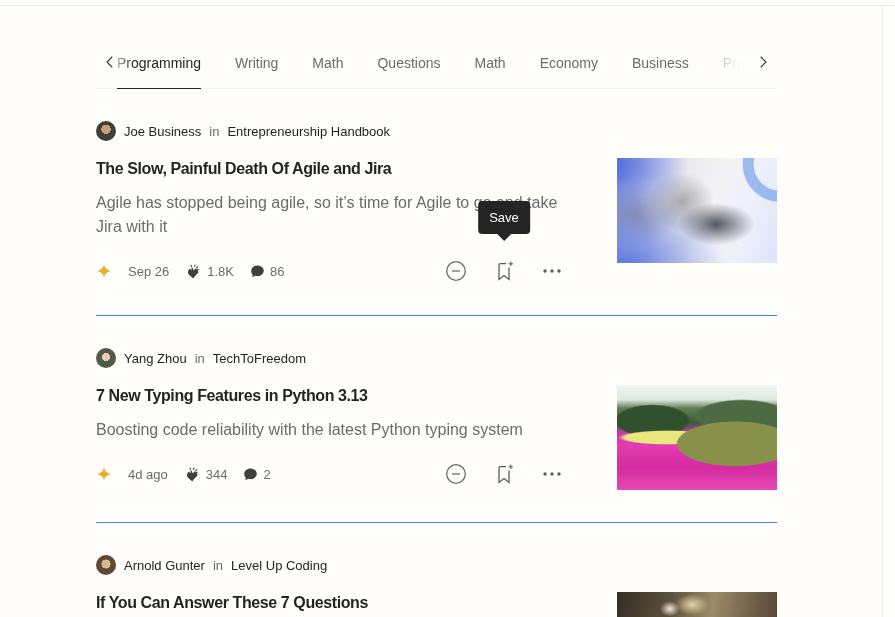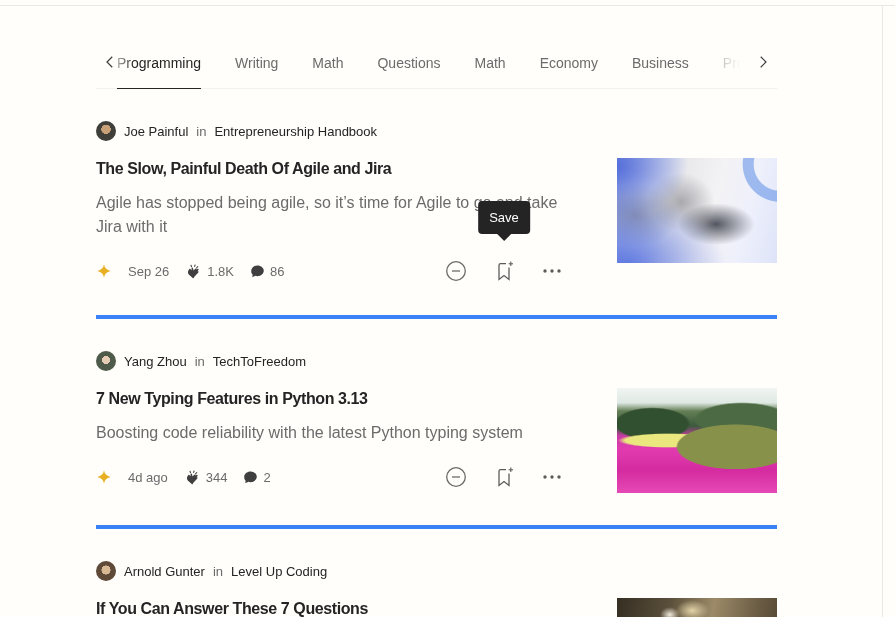--- a/index.html
+++ b/index.html
@@ -21,21 +21,21 @@
     background:linear-gradient(to right,#fffefb 30%,rgba(255,254,251,0)); }
   .fade-right { position:absolute; right:0; top:26px; bottom:1px; width:86px; z-index:2;
     background:linear-gradient(to left,#fffefb 42%,rgba(255,254,251,0)); }
   .nav-chevron { position:absolute; z-index:3; top:46px; width:20px; height:20px; cursor:pointer;
     display:flex; align-items:center; justify-content:center; }
   .nav-chevron.left { left:4px; }
   .nav-chevron.right { right:4px; }
 
   
   .article { display:flex; justify-content:space-between; padding:32px 0; }
-  .feed .article + .article { border-top:4px solid #3b82f6; }
+  .feed .article + .article { border-top:1px solid #3b82f6; }
   .article-main { width:468px; }
   .byline { display:flex; align-items:center; gap:8px; font-size:13px; height:20px; }
   .avatar { width:20px; height:20px; border-radius:50%; flex-shrink:0; cursor:pointer; }
   .avatar.a1 { background:radial-gradient(circle at 50% 42%, #c9a179 0 30%, #3f3e39 31%); }
   .avatar.a2 { background:radial-gradient(circle at 50% 45%, #e5cdb5 0 26%, #4e5b4a 27%); }
   .avatar.a3 { background:radial-gradient(circle at 50% 45%, #d9b894 0 30%, #5f4a38 31%); }
   .byline .name, .byline .pub { color:#242424; cursor:pointer; }
   .byline .in { color:#6b6b6b; }
   .title { margin-top:14px; font-size:16px; line-height:28px; font-weight:bold;
     letter-spacing:-0.4px; white-space:nowrap; cursor:pointer; }
@@ -115,21 +115,21 @@
           </svg>
       </div>
     </div>
 
     <div class="feed">
 
       <div class="article">
         <div class="article-main">
           <div class="byline">
             <div class="avatar a1"></div>
-            <span class="name">Joe Painful</span>
+            <span class="name">Joe Business</span>
             <span class="in">in</span>
             <span class="pub">Entrepreneurship Handbook</span>
           </div>
           <div class="title">The Slow, Painful Death Of Agile and Jira</div>
           <div class="subtitle">Agile has stopped being agile, so it’s time for Agile to go and take Jira with it</div>
           <div class="meta">
             <div class="meta-left">
               <span>
                 <svg width="16" height="16" viewBox="0 0 24 24">
                     <path fill="#e8af22" d="M12 2 Q13 10 22 12 Q13 14 12 22 Q11 14 2 12 Q11 10 12 2 Z"></path>

